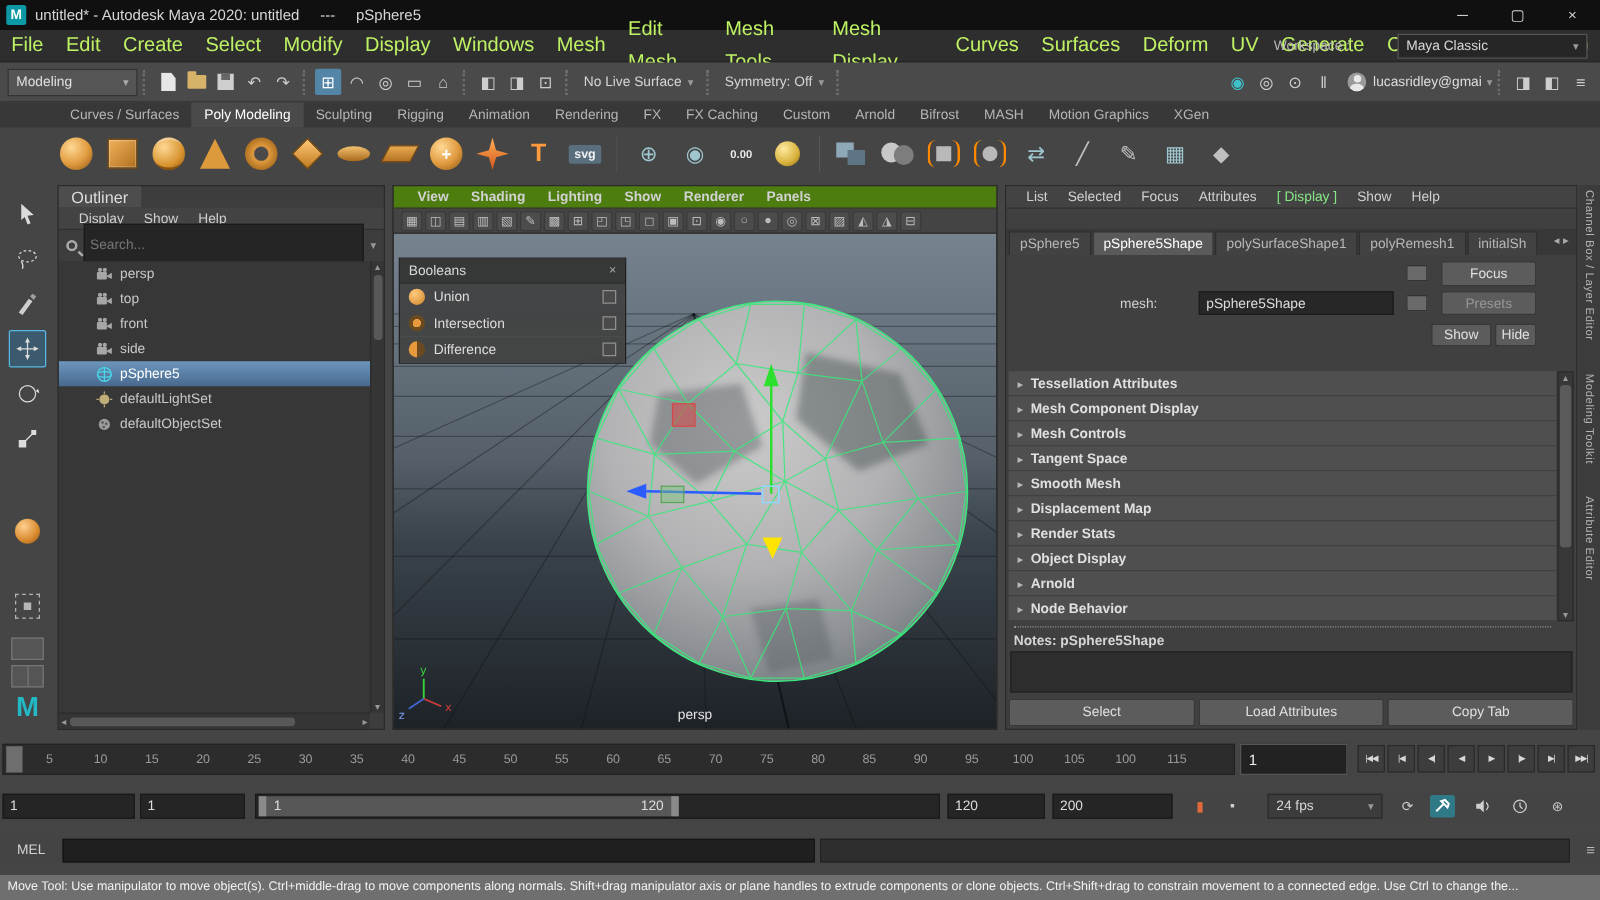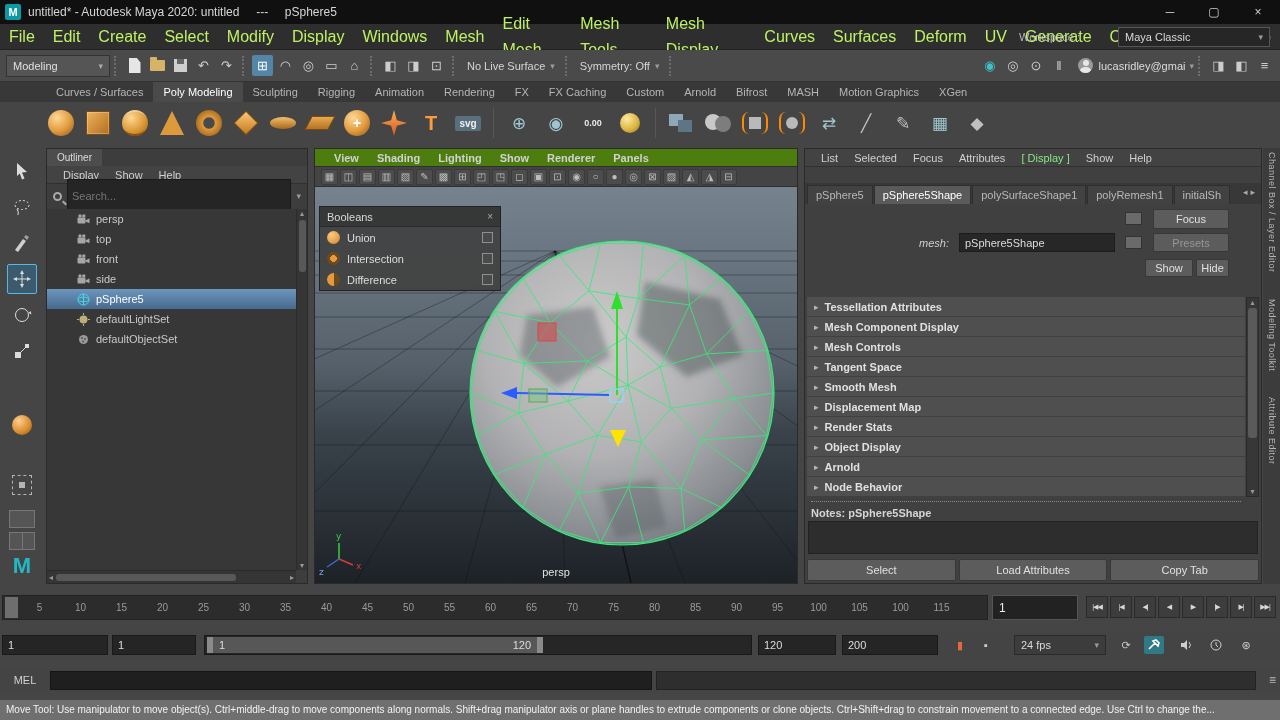--- a/index.html
+++ b/index.html
@@ -90,21 +90,21 @@
 
   
   .panel{position:absolute;background:#3d3d3d;border:1px solid #2a2a2a;}
   #outliner{left:46px;top:148px;width:262px;height:436px;}
   #viewport{left:314px;top:148px;width:484px;height:436px;background:#333;}
   #attr-editor{left:804px;top:148px;width:458px;height:436px;background:#404040;}
   #right-dock{position:absolute;left:1263px;top:148px;width:17px;height:436px;background:#3c3c3c;display:flex;flex-direction:column;align-items:center;gap:26px;padding-top:4px;}
   .dock-tab{writing-mode:vertical-rl;font-size:9px;color:#b5b5b5;letter-spacing:.5px;}
 
   
-  #outliner-tab{position:absolute;left:0;top:0;height:17px;background:#4d4d4d;padding:0 10px;line-height:17px;color:#ddd;font-size:10px;}
+  #outliner-tab{position:absolute;left:0;top:0;height:17px;background:#4d4d4d;padding:0 10px;line-height:17px;color:#ddd;font-size:13px;}
   #outliner-menus{position:absolute;left:0;top:17px;width:100%;height:18px;background:#434343;display:flex;align-items:center;padding-left:8px;border-bottom:1px solid #303030;}
   #outliner-menus .mitem{font-size:11px;line-height:18px;padding:0 8px;color:#cfcfcf;}
   #outliner-search{position:absolute;left:0;top:36px;width:100%;height:22px;display:flex;align-items:center;padding:0 6px;gap:5px;background:#3d3d3d;}
   .glass{width:9px;height:9px;border:2px solid #aaa;border-radius:50%;position:relative;flex:none;}
   .glass::after{content:"";position:absolute;left:7px;top:8px;width:5px;height:2px;background:#aaa;transform:rotate(45deg);}
   #outliner-search input{flex:1;height:17px;background:#252525;border:1px solid #1a1a1a;color:#ddd;font-size:11px;padding:16px 4px;}
   #outliner-list{position:absolute;left:0;top:60px;right:11px;bottom:13px;background:#373737;overflow:hidden;}
   .orow{height:20px;display:flex;align-items:center;padding-left:30px;gap:6px;color:#c9c9c9;}
   .orow.sel{background:linear-gradient(180deg,#6c96bd,#48698e);color:#fff;}
   .vscroll{position:absolute;right:0;top:60px;bottom:13px;width:11px;background:#353535;border-left:1px solid #2b2b2b;display:flex;flex-direction:column;align-items:center;font-size:8px;color:#999;}
@@ -138,21 +138,21 @@
   #ae-menus .mitem.active::before{content:"[ ";}
   #ae-menus .mitem.active::after{content:" ]";}
   #ae-tabs{position:absolute;left:0;top:34px;width:100%;height:21px;background:#383838;display:flex;align-items:flex-end;padding-left:2px;}
   .ae-tab{height:19px;line-height:19px;padding:0 8px;font-size:11px;color:#b8b8b8;background:#424242;border:1px solid #2e2e2e;border-bottom:none;margin-right:1px;white-space:nowrap;}
   .ae-tab.active{background:#5a5a5a;color:#fff;}
   #ae-tab-arrows{margin-left:auto;display:flex;gap:2px;padding:0 4px 3px 0;color:#aaa;font-size:9px;}
   #ae-controls{position:absolute;left:0;top:58px;width:100%;height:86px;}
   .btn{background:#5c5c5c;border:1px solid #383838;color:#e0e0e0;font-size:11px;display:flex;align-items:center;justify-content:center;border-radius:2px;}
   .btn.dim{color:#979797;}
   #focus-btn{position:absolute;left:348px;top:2px;width:76px;height:20px;}
-  #mesh-label{position:absolute;left:104px;top:30px;width:40px;text-align:right;color:#cfcfcf;font-style:italic;}
+  #mesh-label{position:absolute;left:91px;top:30px;width:40px;text-align:left;color:#cfcfcf;}
   #mesh-field{position:absolute;left:154px;top:26px;width:156px;height:19px;background:#272727;border:1px solid #1c1c1c;color:#ddd;font-size:11px;padding:0 5px;}
   #presets-btn{position:absolute;left:348px;top:26px;width:76px;height:19px;}
   #show-btn{position:absolute;left:340px;top:52px;width:48px;height:18px;}
   #hide-btn{position:absolute;left:391px;top:52px;width:33px;height:18px;}
   .swatch{position:absolute;left:320px;width:17px;height:13px;background:#6a6a6a;border:1px solid #333;}
   #ae-sections{position:absolute;left:2px;top:148px;right:16px;height:200px;display:flex;flex-direction:column;gap:1px;}
   .ae-section{height:19px;background:#4f4f4f;display:flex;align-items:center;padding-left:7px;gap:6px;}
   .sec-arrow{color:#b8b8b8;font-size:9px;}
   .sec-label{color:#e0e0e0;font-weight:bold;font-size:11px;}
   #ae-vscroll{position:absolute;right:2px;top:148px;width:13px;height:200px;background:#373737;border:1px solid #2b2b2b;display:flex;flex-direction:column;align-items:center;font-size:8px;color:#999;}

